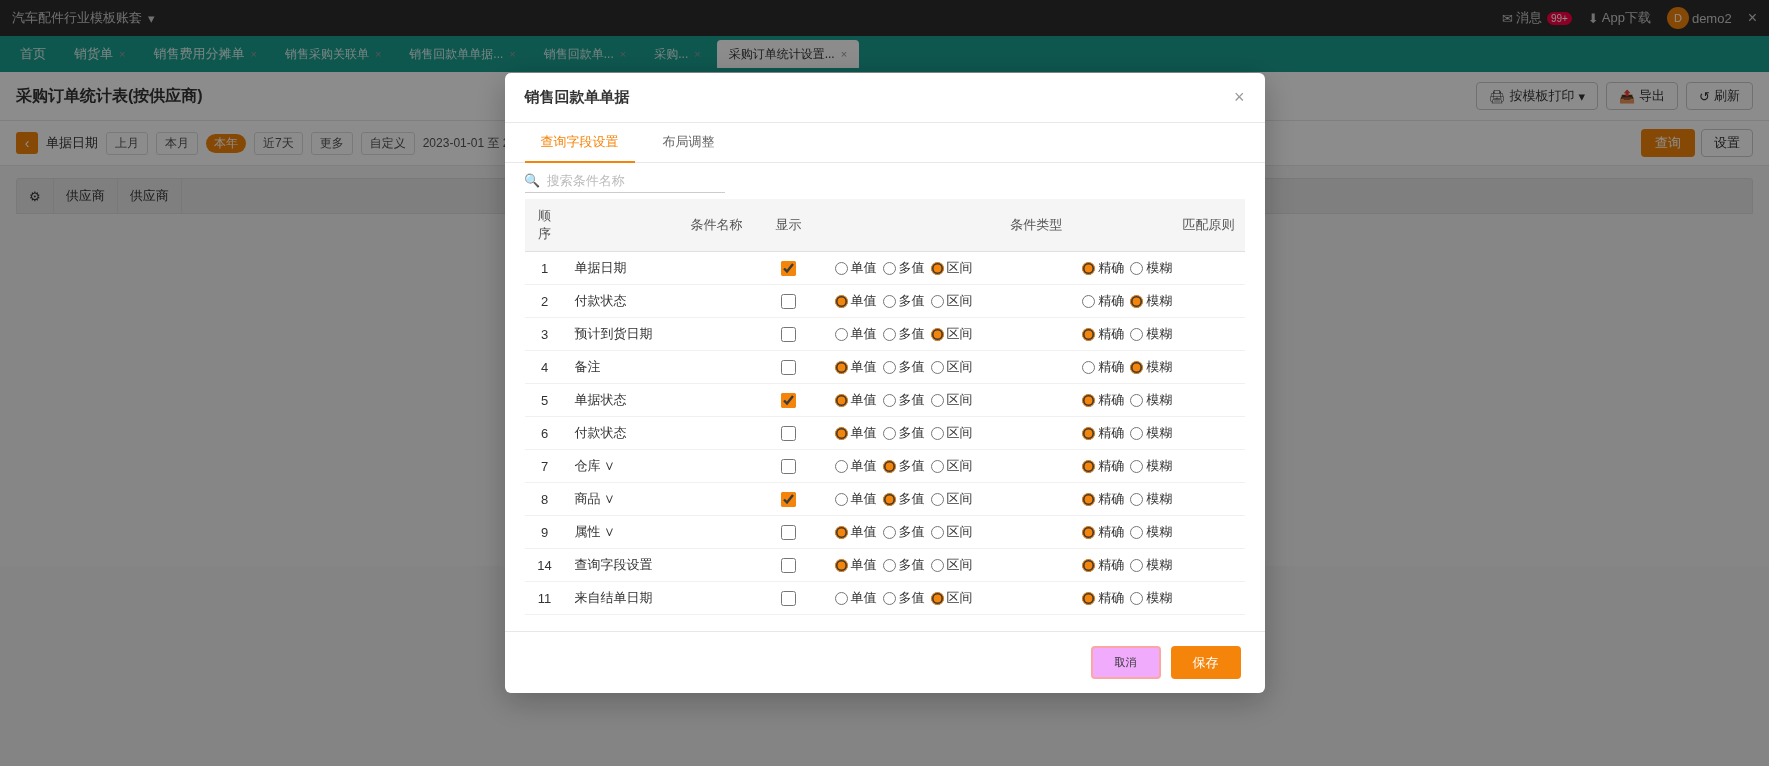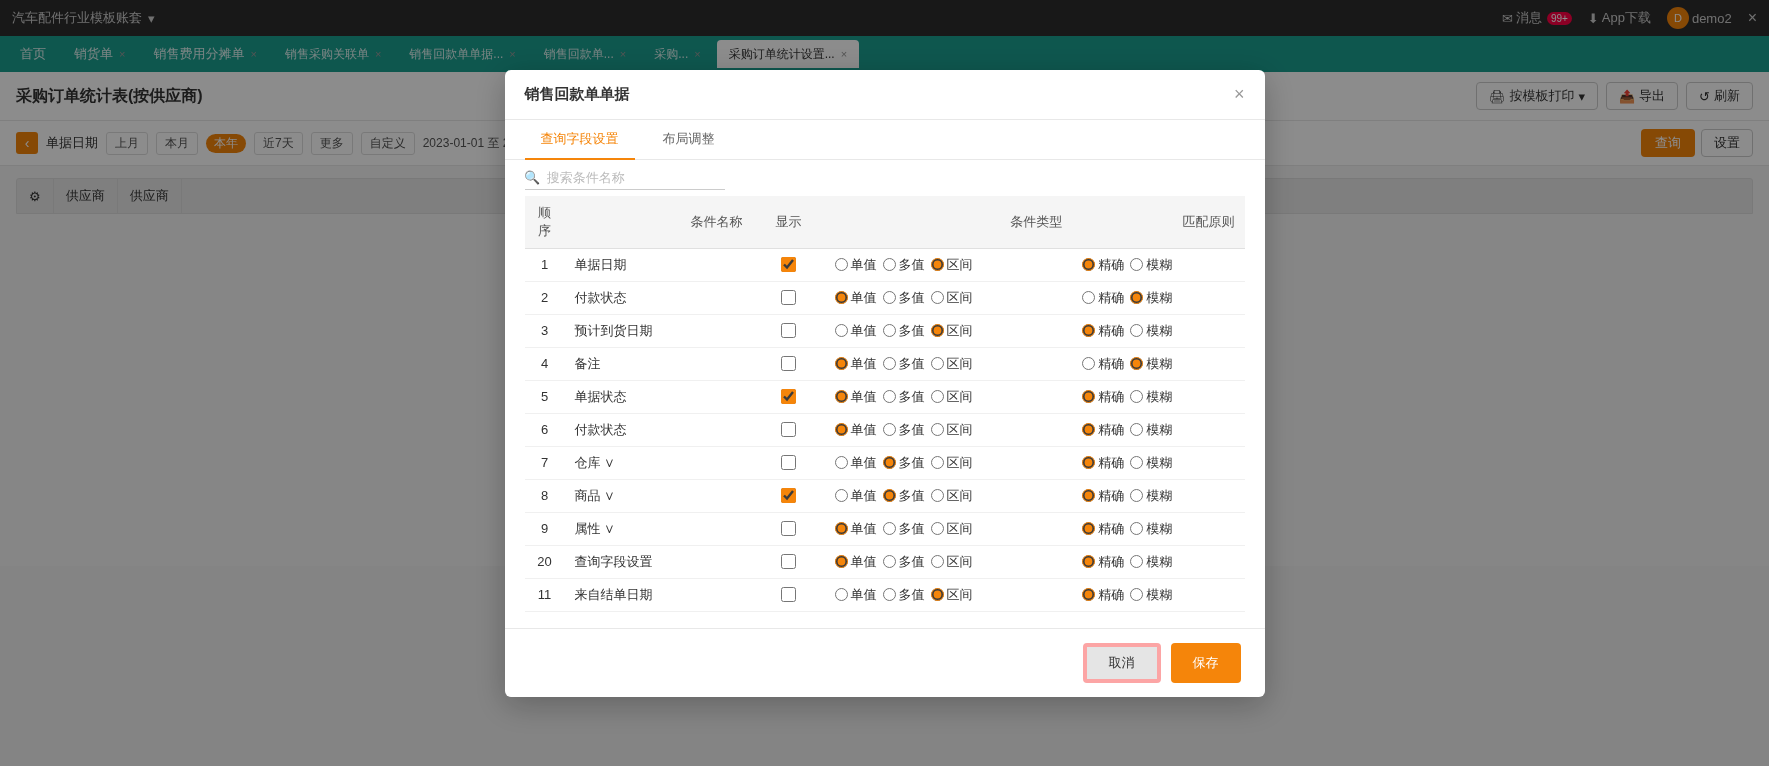--- a/index.html
+++ b/index.html
@@ -211,26 +211,26 @@
 
     
     .dialog-footer {
       padding: 14px 24px;
       display: flex;
       justify-content: flex-end;
       gap: 10px;
       border-top: 1px solid #e8e8e8;
     }
     .btn-cancel {
-      border: 4px solid #fca5a5;
-      background: #e5e5e5;
+      border: 2px solid #fca5a5;
+      background: #f0abfc;
       padding: 7px 22px;
       border-radius: 4px;
       cursor: pointer;
-      font-size: 13px;
+      font-size: 11px;
       color: #333;
     }
     .btn-save {
       background: #f5850a;
       color: #fff;
       border: none;
       padding: 7px 22px;
       border-radius: 4px;
       cursor: pointer;
       font-size: 13px;
@@ -713,21 +713,21 @@
                     <span>精确</span>
                   </label>
                   <label class="radio-item">
                     <input type="radio" name="match_8" value="模糊" style="">
                     <span>模糊</span>
                   </label>
                 </div>
               </td>
             </tr>
             <tr>
-              <td class="td-order">20</td>
+              <td class="td-order">14</td>
               <td class="td-name">查询字段设置</td>
               <td>
                 <div class="cb-wrap">
                   <input type="checkbox" style="">
                 </div>
               </td>
               <td>
                 <div class="radio-group">
                   <label class="radio-item">
                     <input type="radio" name="type_9" value="单值" checked="" style="">

